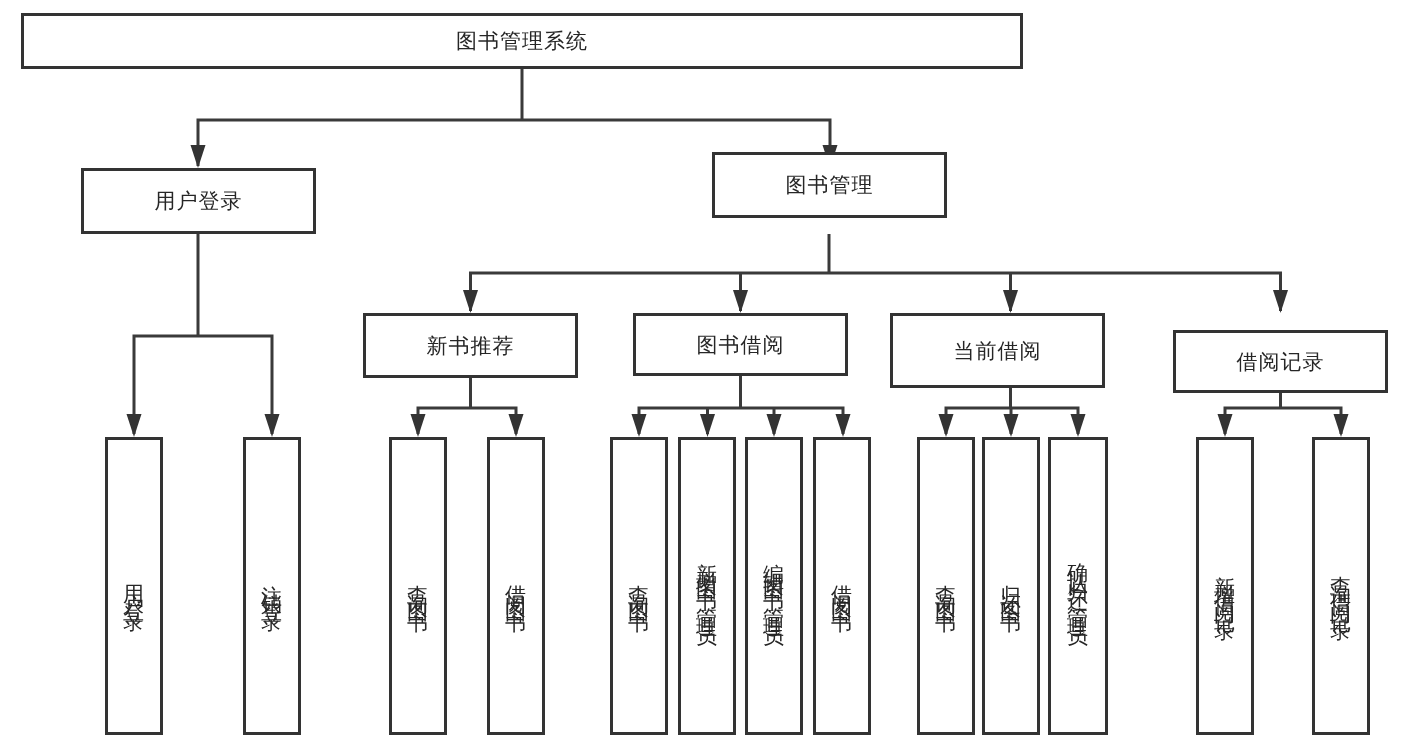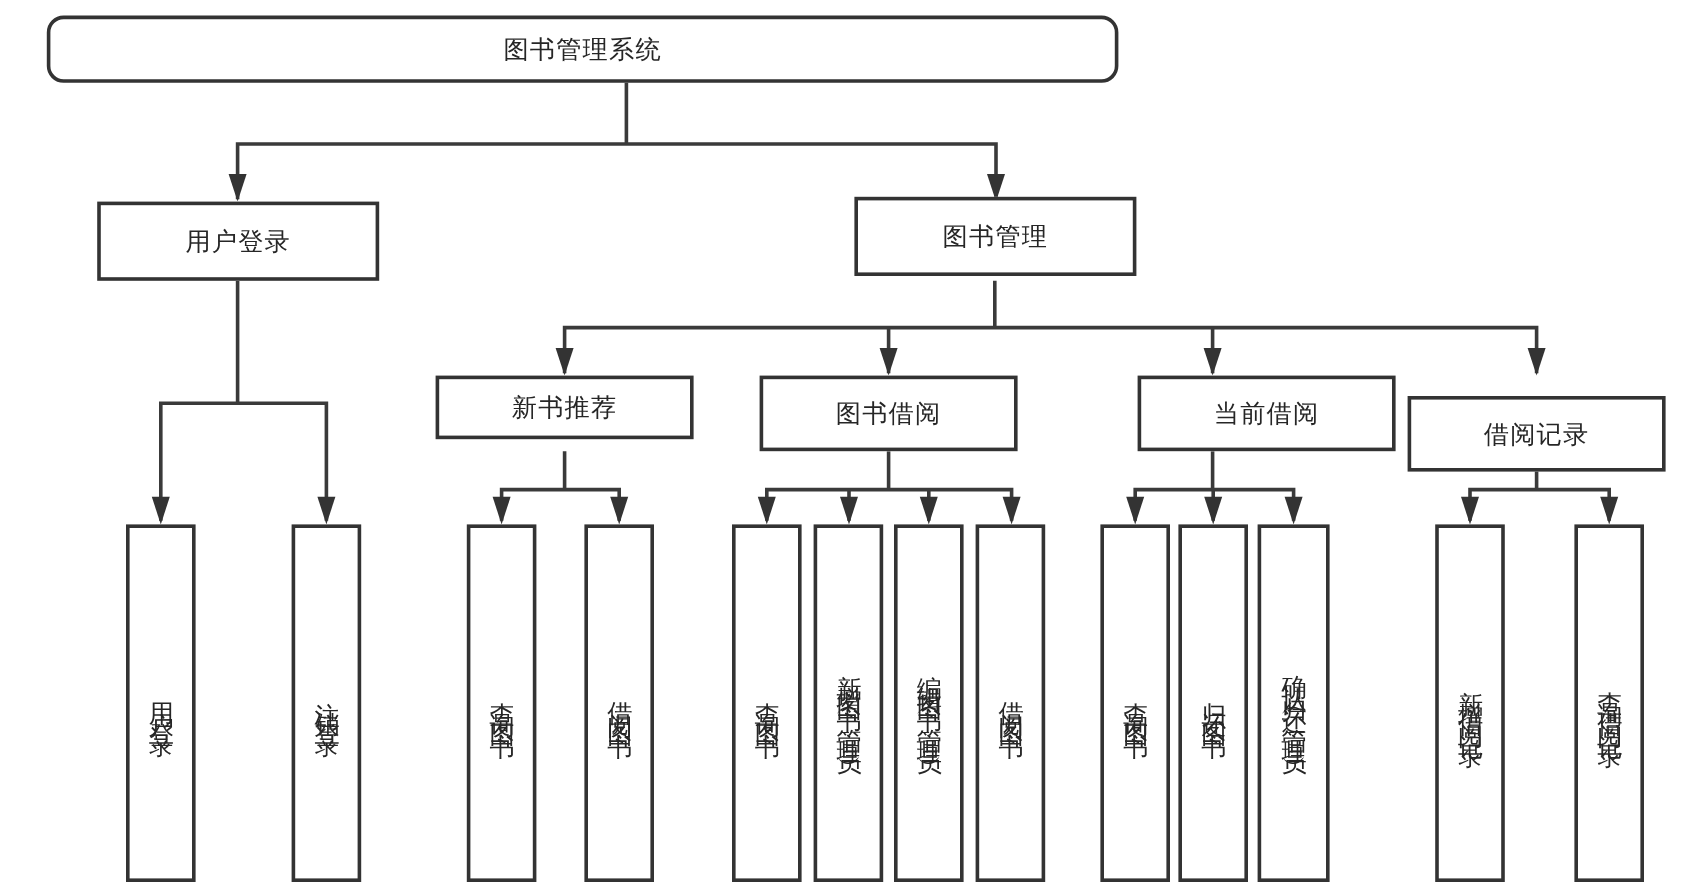--- a/index.html
+++ b/index.html
@@ -99,38 +99,38 @@
       <polygon points="766.5,414 781.5,414 774,437"></polygon>
       <polygon points="835.5,414 850.5,414 843,437"></polygon>
       <polygon points="938.5,414 953.5,414 946,437"></polygon>
       <polygon points="1003.5,414 1018.5,414 1011,437"></polygon>
       <polygon points="1070.5,414 1085.5,414 1078,437"></polygon>
       <polygon points="1217.5,414 1232.5,414 1225,437"></polygon>
       <polygon points="1333.5,414 1348.5,414 1341,437"></polygon>
     </g>
   </svg>
 
-  <div class="box" style="left:39px; top:13px; width:893px; height:56px;border-radius:14px;">
+  <div class="box" style="left:21px; top:13px; width:1002px; height:56px;">
     <span class="hlabel">图书管理系统</span>
   </div>
 
   <div class="box" style="left:81px; top:168px; width:235px; height:66px;">
     <span class="hlabel">用户登录</span>
   </div>
-  <div class="box" style="left:712px; top:164px; width:235px; height:66px;">
+  <div class="box" style="left:712px; top:152px; width:235px; height:66px;">
     <span class="hlabel">图书管理</span>
   </div>
 
-  <div class="box" style="left:363px; top:313px; width:215px; height:53px;">
+  <div class="box" style="left:363px; top:313px; width:215px; height:65px;">
     <span class="hlabel">新书推荐</span>
   </div>
   <div class="box" style="left:633px; top:313px; width:215px; height:63px;">
     <span class="hlabel">图书借阅</span>
   </div>
-  <div class="box" style="left:948px; top:313px; width:215px; height:63px;">
+  <div class="box" style="left:890px; top:313px; width:215px; height:75px;">
     <span class="hlabel">当前借阅</span>
   </div>
   <div class="box" style="left:1173px; top:313px; width:215px; height:63px;margin-top:17px;">
     <span class="hlabel">借阅记录</span>
   </div>
 
   <div class="box leaf" style="left:105px;">
     <span class="vtext">用户登录</span>
   </div>
   <div class="box leaf" style="left:243px;">

